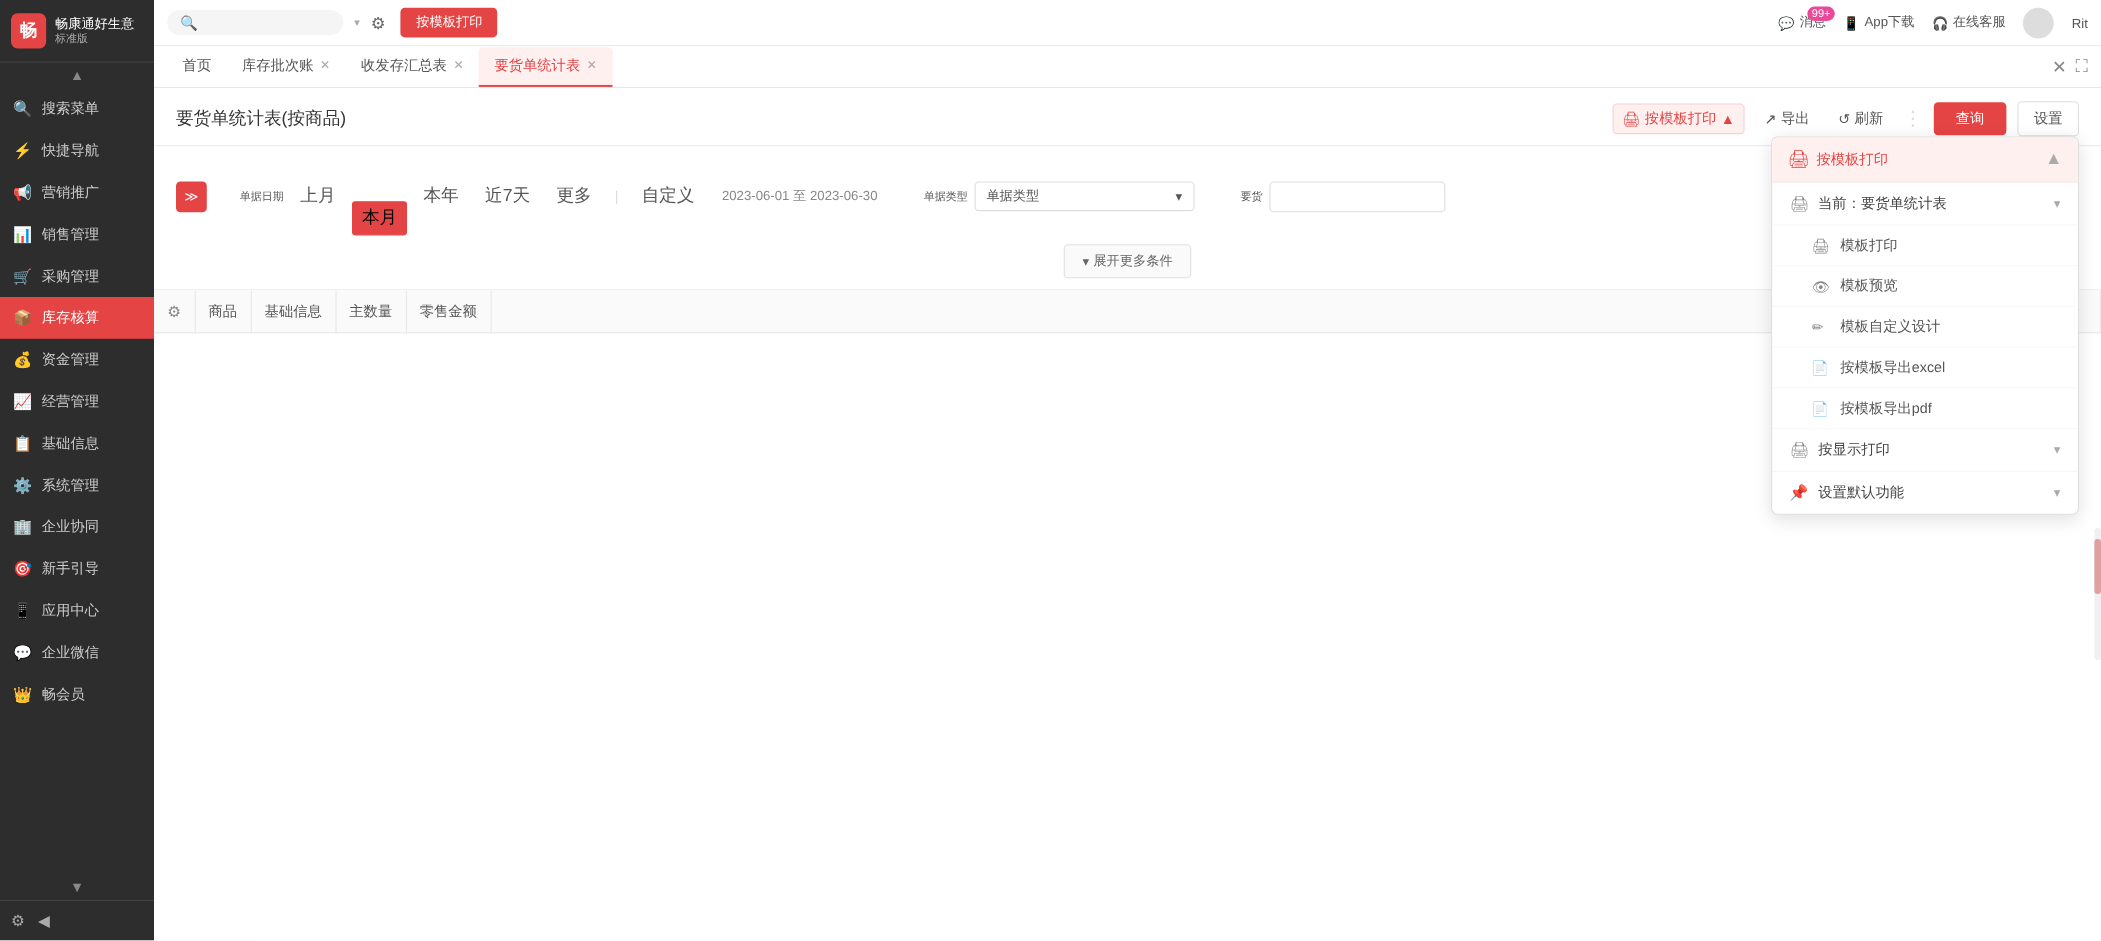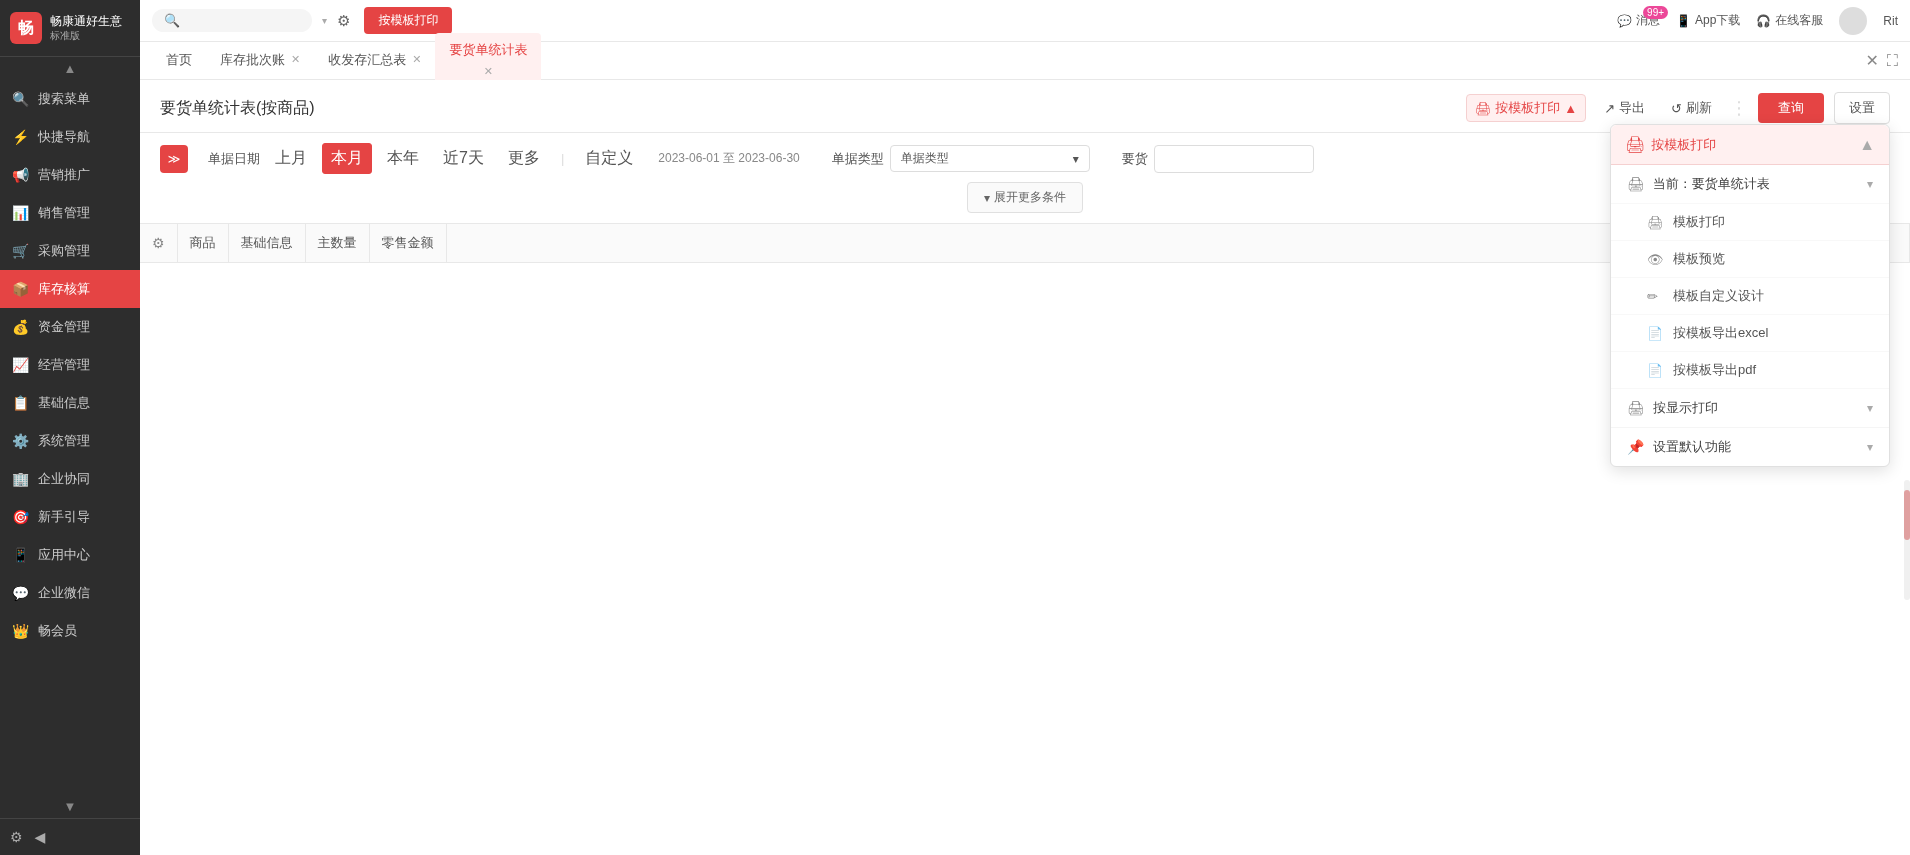--- a/index.html
+++ b/index.html
@@ -33,42 +33,42 @@
     .topbar-trial-btn { background: #e54444; color: #fff; border: none; border-radius: 4px; padding: 5px 14px; font-size: 12px; cursor: pointer; margin-left: 4px; }
     .topbar-right { margin-left: auto; display: flex; align-items: center; gap: 16px; }
     .topbar-right-item { display: flex; align-items: center; gap: 4px; color: #555; font-size: 12px; cursor: pointer; position: relative; }
     .badge { background: #ec4899; color: #fff; font-size: 10px; border-radius: 8px; padding: 1px 4px; position: absolute; top: -6px; right: -8px; }
     .topbar-avatar { width: 28px; height: 28px; background: #ddd; border-radius: 50%; }
     .topbar-username { font-size: 12px; color: #555; }
 
     
     .tabbar { height: 38px; background: #fff; border-bottom: 1px solid #e8e8e8; display: flex; align-items: center; padding: 0 12px; gap: 0; }
     .tab-item { display: flex; align-items: center; gap: 6px; padding: 8px 14px; font-size: 13px; color: #555; cursor: pointer; border-bottom: 2px solid transparent; white-space: nowrap; }
-    .tab-item.active { color: #e54444; border-bottom: 2px solid #e54444; background: #fff0f0; border-radius: 4px 4px 0 0; flex-direction: column; }
+    .tab-item.active { color: #e54444; border-bottom: 2px solid #e54444; background: #fff0f0; border-radius: 4px 4px 0 0; }
     .tab-close { font-size: 11px; color: #aaa; cursor: pointer; }
     .tabbar-actions { margin-left: auto; display: flex; align-items: center; gap: 8px; }
     .tabbar-close-btn { color: #888; font-size: 16px; cursor: pointer; }
     .tabbar-expand-btn { color: #888; font-size: 16px; cursor: pointer; }
 
     
     .page-header { padding: 12px 20px 8px 20px; background: #fff; border-bottom: 1px solid #e8e8e8; display: flex; align-items: center; justify-content: space-between; }
     .page-title { font-size: 16px; font-weight: normal; color: #333; }
     .page-actions { display: flex; align-items: center; gap: 10px; position: relative; }
     .action-btn { display: flex; align-items: center; gap: 4px; color: #555; font-size: 13px; cursor: pointer; padding: 4px 8px; border-radius: 4px; }
     .action-btn.active { color: #e54444; }
     .query-btn { background: #e54444; color: #fff; border: none; border-radius: 4px; padding: 6px 20px; font-size: 13px; cursor: pointer; }
     .settings-btn { background: #fff; color: #555; border: 1px solid #ddd; border-radius: 4px; padding: 6px 14px; font-size: 13px; cursor: pointer; }
 
     
     .filter-area { padding: 10px 20px; background: #fff; border-bottom: 1px solid #e8e8e8; }
     .filter-row { display: flex; align-items: center; gap: 16px; flex-wrap: wrap; }
     .filter-item { display: flex; align-items: center; gap: 6px; }
-    .filter-label { color: #555; font-size: 13px; white-space: nowrap; }
+    .filter-label { color: #555; font-size: 10px; white-space: nowrap; margin-left: 10px; }
     .date-btn { padding: 4px 8px; border-radius: 3px; font-size: 16px; cursor: pointer; color: #555; border: 1px solid transparent; }
-    .date-btn.active { background: #e54444; color: #ffffff; border-color: #e54444; }
+    .date-btn.active { background: #e54444; color: #000000; border-color: #e54444; margin-top: 40px; }
     .date-range { font-size: 12px; color: #888; }
     .type-select { display: flex; align-items: center; gap: 4px; border: 1px solid #ddd; border-radius: 4px; padding: 4px 10px; background: #fff; cursor: pointer; font-size: 12px; color: #555; min-width: 200px; justify-content: space-between; }
     .expand-more-btn { display: flex; align-items: center; gap: 4px; color: #666; font-size: 12px; cursor: pointer; padding: 6px 16px; border: 1px solid #e0e0e0; border-radius: 4px; background: #fafafa; }
 
     
     .table-area { flex: 1; overflow: auto; background: #fff; }
     .data-table { width: 100%; border-collapse: collapse; }
     .data-table th { background: #fafafa; border-bottom: 1px solid #e8e8e8; border-right: 1px solid #e8e8e8; padding: 10px 12px; text-align: left; font-weight: 500; color: #555; font-size: 13px; white-space: nowrap; }
     .table-settings-col { width: 36px; text-align: center; }
     .table-icon-btn { color: #888; cursor: pointer; font-size: 14px; }

